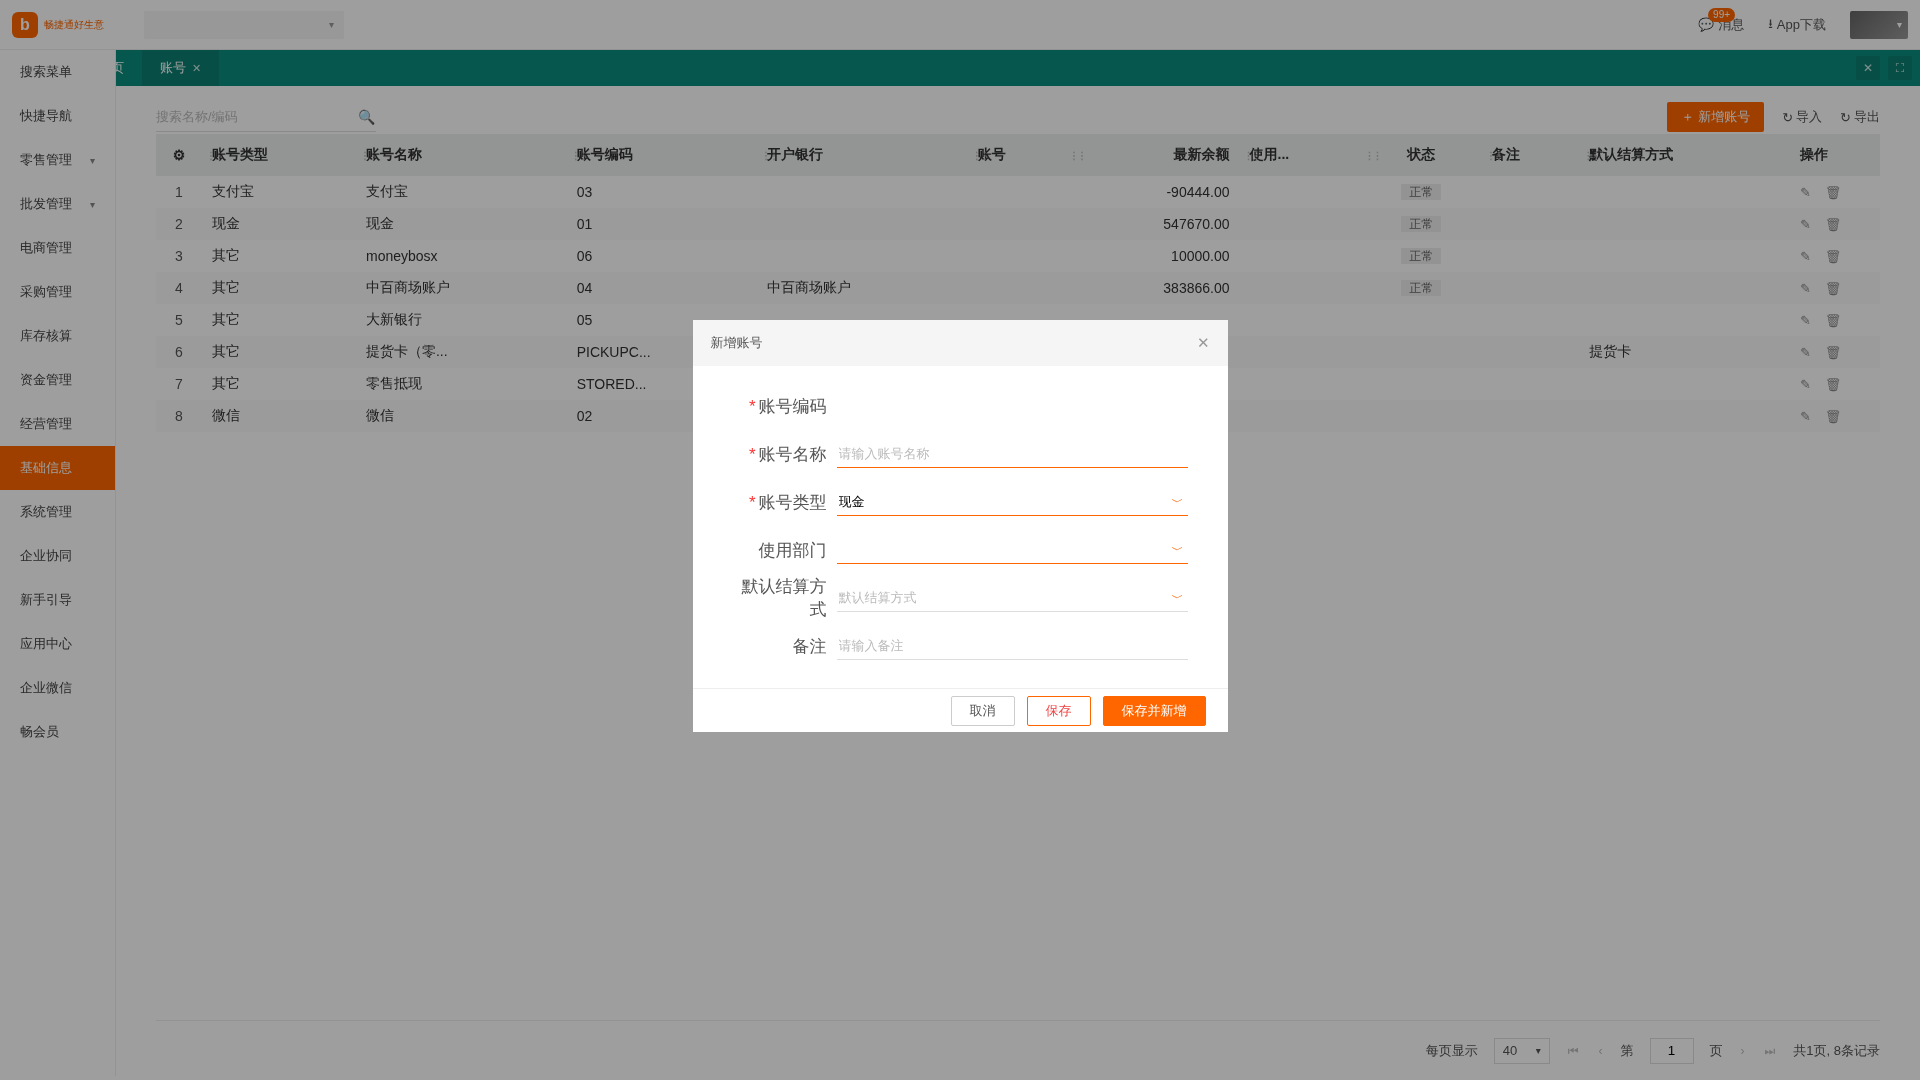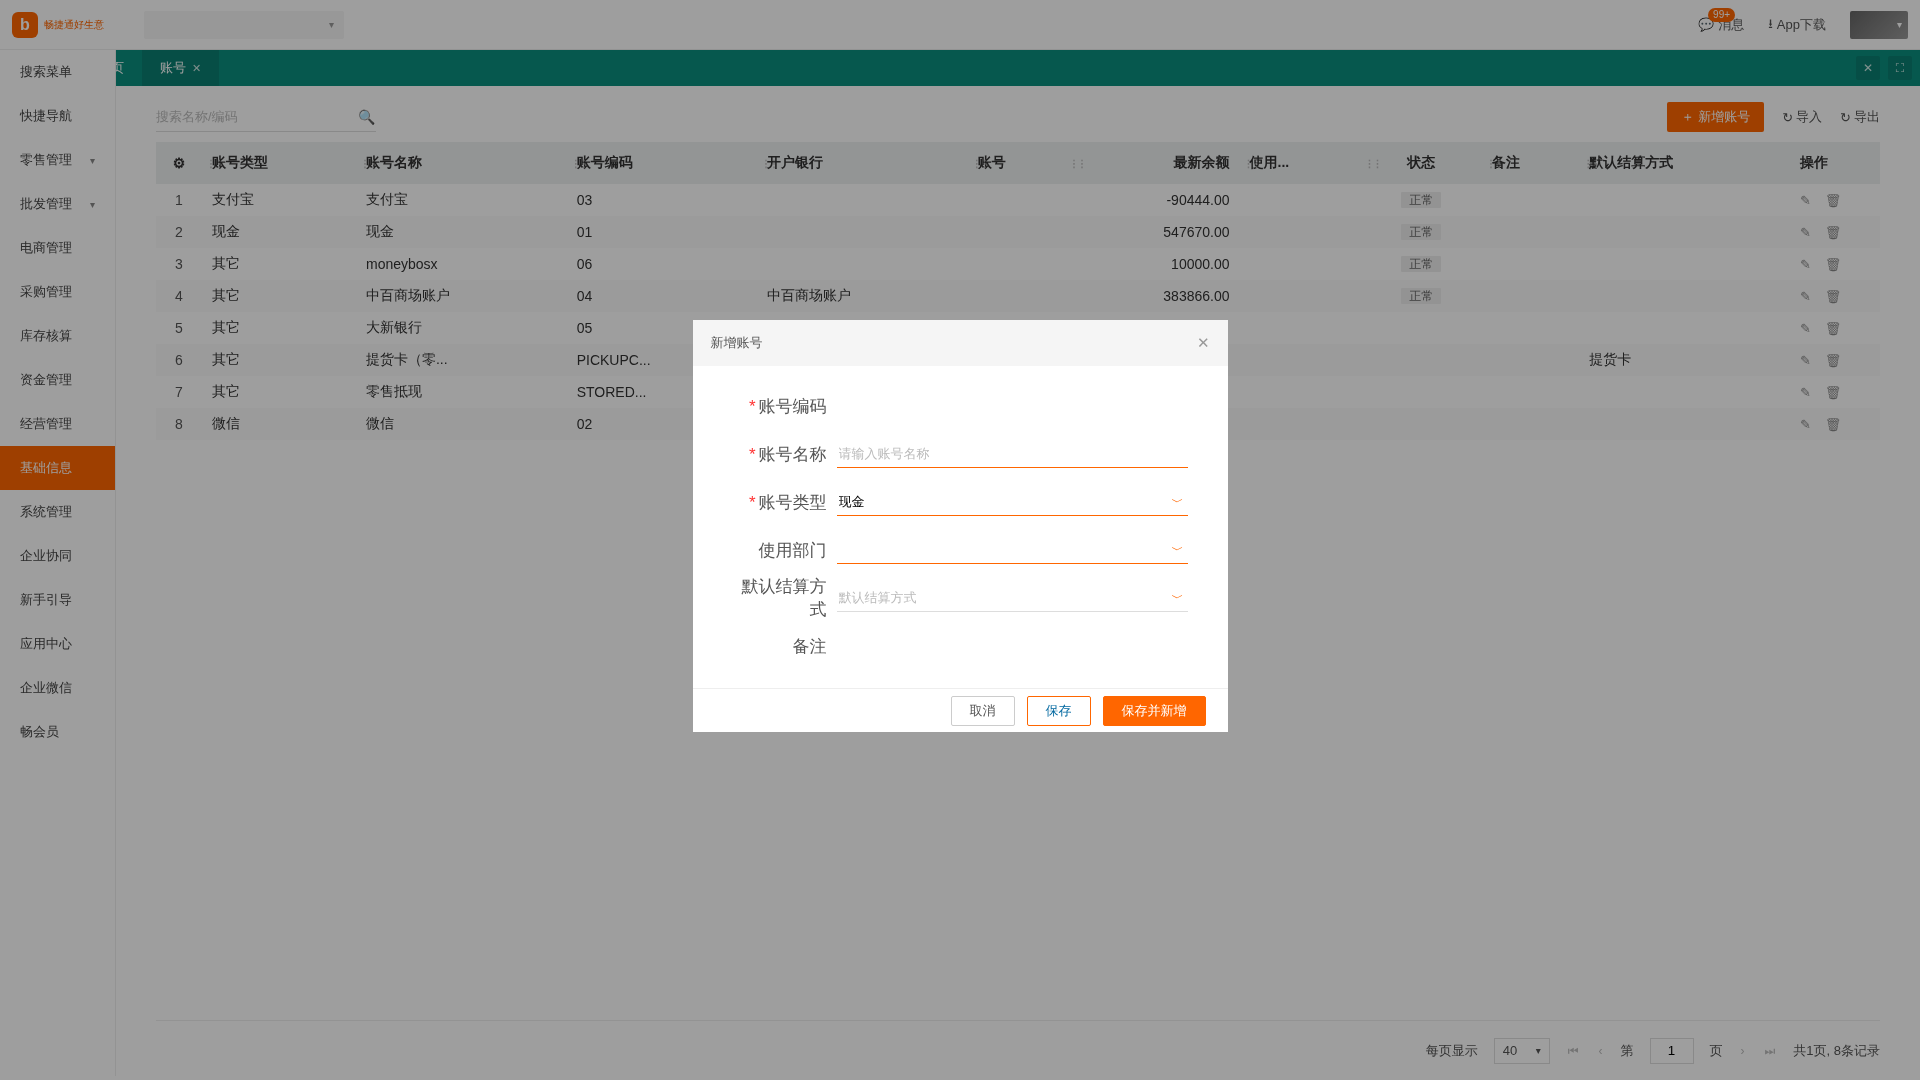--- a/index.html
+++ b/index.html
@@ -27,21 +27,21 @@
 .tbr-ico{width:24px;height:24px;display:flex;align-items:center;justify-content:center;color:#cfeae6;font-size:12px;background:#0a7f71;border-radius:2px}
 
 
 .sidebar{position:absolute;top:50px;left:0;width:116px;bottom:4px;background:#fff;border-right:1px solid #eee;padding-top:0}
 .sb-item{height:44px;display:flex;align-items:center;padding:0 20px;font-size:13px;color:#444;justify-content:space-between}
 .sb-item.active{background:#f60;color:#fff}
 .sb-caret{font-size:10px;color:#888}
 
 
 .main{position:absolute;top:86px;left:116px;right:0;bottom:0;padding:16px 40px 0 40px;display:flex;flex-direction:column}
-.toolbar{display:flex;align-items:center;margin-bottom:10px}
+.toolbar{display:flex;align-items:center;margin-bottom:2px}
 .search-box{width:220px;height:30px;border-bottom:1px solid #ddd;display:flex;align-items:center;color:#bbb;font-size:13px}
 .search-ico{margin-left:auto;color:#f60;font-size:14px}
 .tool-right{margin-left:auto;display:flex;align-items:center;gap:18px}
 .btn-primary{background:#f60;color:#fff;border:none;height:30px;padding:0 14px;border-radius:2px;font-size:13px;display:flex;align-items:center;gap:4px}
 .tool-lnk{color:#555;font-size:13px;display:flex;align-items:center;gap:3px}
 
 
 .tbl{width:100%;border-collapse:collapse}
 .tbl th{background:#eef0f1;height:42px;text-align:left;padding:0 10px;font-size:14px;font-weight:bold;color:#333;position:relative}
 .tbl th .drag{position:absolute;left:4px;top:50%;transform:translateY(-50%);color:#bbb;font-size:10px;letter-spacing:-2px}
@@ -71,21 +71,21 @@
 .frm-lbl{width:104px;text-align:right;color:#555;font-size:17px;padding-right:10px}
 .req{color:#f33;margin-right:3px}
 .frm-ctl{flex:1;position:relative}
 .underline{width:100%;height:28px;border:0;border-bottom:1px solid #ddd;font-size:13px;padding:0 2px;outline:none;background:transparent}
 .underline.warn{border-bottom:1px solid #f60}
 .underline::placeholder{color:#bbb}
 .sel-chev{position:absolute;right:4px;top:6px;color:#f60;font-size:12px}
 .modal-ft{height:44px;border-top:1px solid #eee;display:flex;align-items:center;justify-content:flex-end;gap:12px;padding:0 22px}
 .btn{height:30px;padding:0 18px;font-size:13px;border-radius:2px;cursor:pointer}
 .btn-default{background:#fff;border:1px solid #ccc;color:#555}
-.btn-outline{background:#fff;border:1px solid #f60;color:#0369a1}
+.btn-outline{background:#fff;border:1px solid #f60;color:#ef4444}
 .btn-solid{background:#f60;border:1px solid #f60;color:#fff}
 </style>
 </head>
 <body>
 
 <div class="app">
 
   <div class="top-hdr">
     <div class="logo">
       <div class="logo-ico">b</div>
@@ -419,20 +419,21 @@
         </div>
         <div class="frm-row">
           <div class="frm-lbl"><span>默认结算方式</span></div>
           <div class="frm-ctl">
             <input class="underline" placeholder="默认结算方式" style="">
             <span class="sel-chev">﹀</span>
           </div>
         </div>
         <div class="frm-row">
           <div class="frm-lbl"><span>备注</span></div>
+          <div class="frm-ctl"><input class="underline" placeholder="请输入备注" style=""></div>
         </div>
       </div>
       <div class="modal-ft">
         <button class="btn btn-default">取消</button>
         <button class="btn btn-outline">保存</button>
         <button class="btn btn-solid">保存并新增</button>
       </div>
     </div>
   </div>
 </div>

